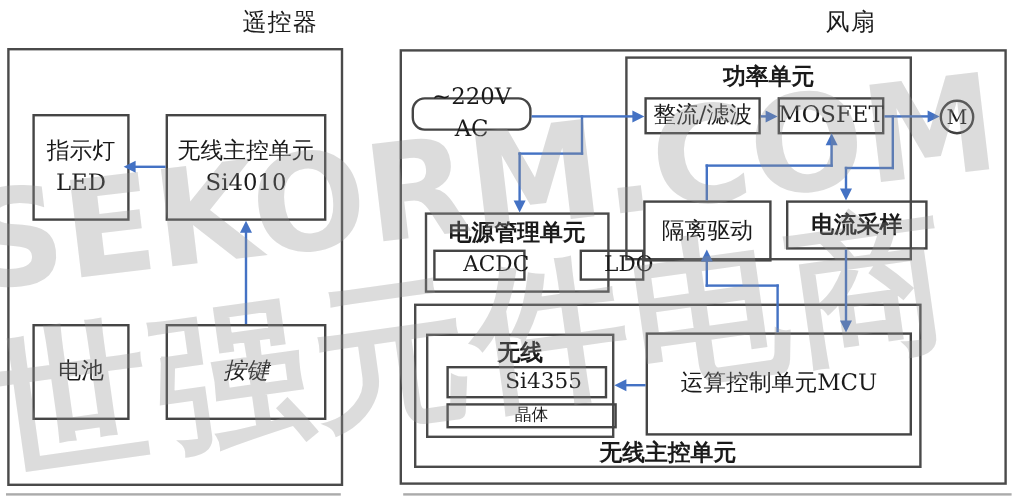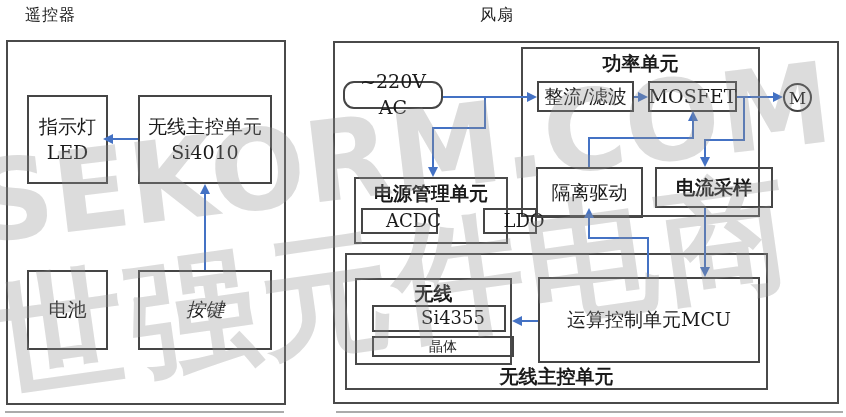--- a/index.html
+++ b/index.html
@@ -1,20 +1,20 @@
 <!DOCTYPE html>
 <html><head>
 <meta charset="utf-8">
 <style>
   html,body{margin:0;padding:0;background:#fff;}
   #canvas{
     position:relative;width:846px;height:417px;background:#ffffff;overflow:hidden;
     font-family:"DejaVu Serif","Liberation Serif",serif;color:#1a1a1a;
   }
-  .title{position:absolute;text-align:left;font-size:16px;letter-spacing:1px;}
+  .title{position:absolute;text-align:right;font-size:20px;letter-spacing:1px;}
   .obox{position:absolute;border:2px solid #4a4a4a;box-sizing:border-box;background:transparent;z-index:1;}
   .box{
     position:absolute;border:2px solid #454545;box-sizing:border-box;background:transparent;z-index:2;
     display:flex;flex-direction:column;align-items:center;justify-content:center;
     text-align:center;font-size:19px;line-height:1.35;
   }
   .grouplabel{position:absolute;z-index:2;text-align:center;font-size:19px;font-weight:bold;}
   .circle{
     position:absolute;border:2px solid #404040;border-radius:50%;box-sizing:border-box;z-index:2;
     display:flex;align-items:center;justify-content:center;font-size:17px;background:transparent;

